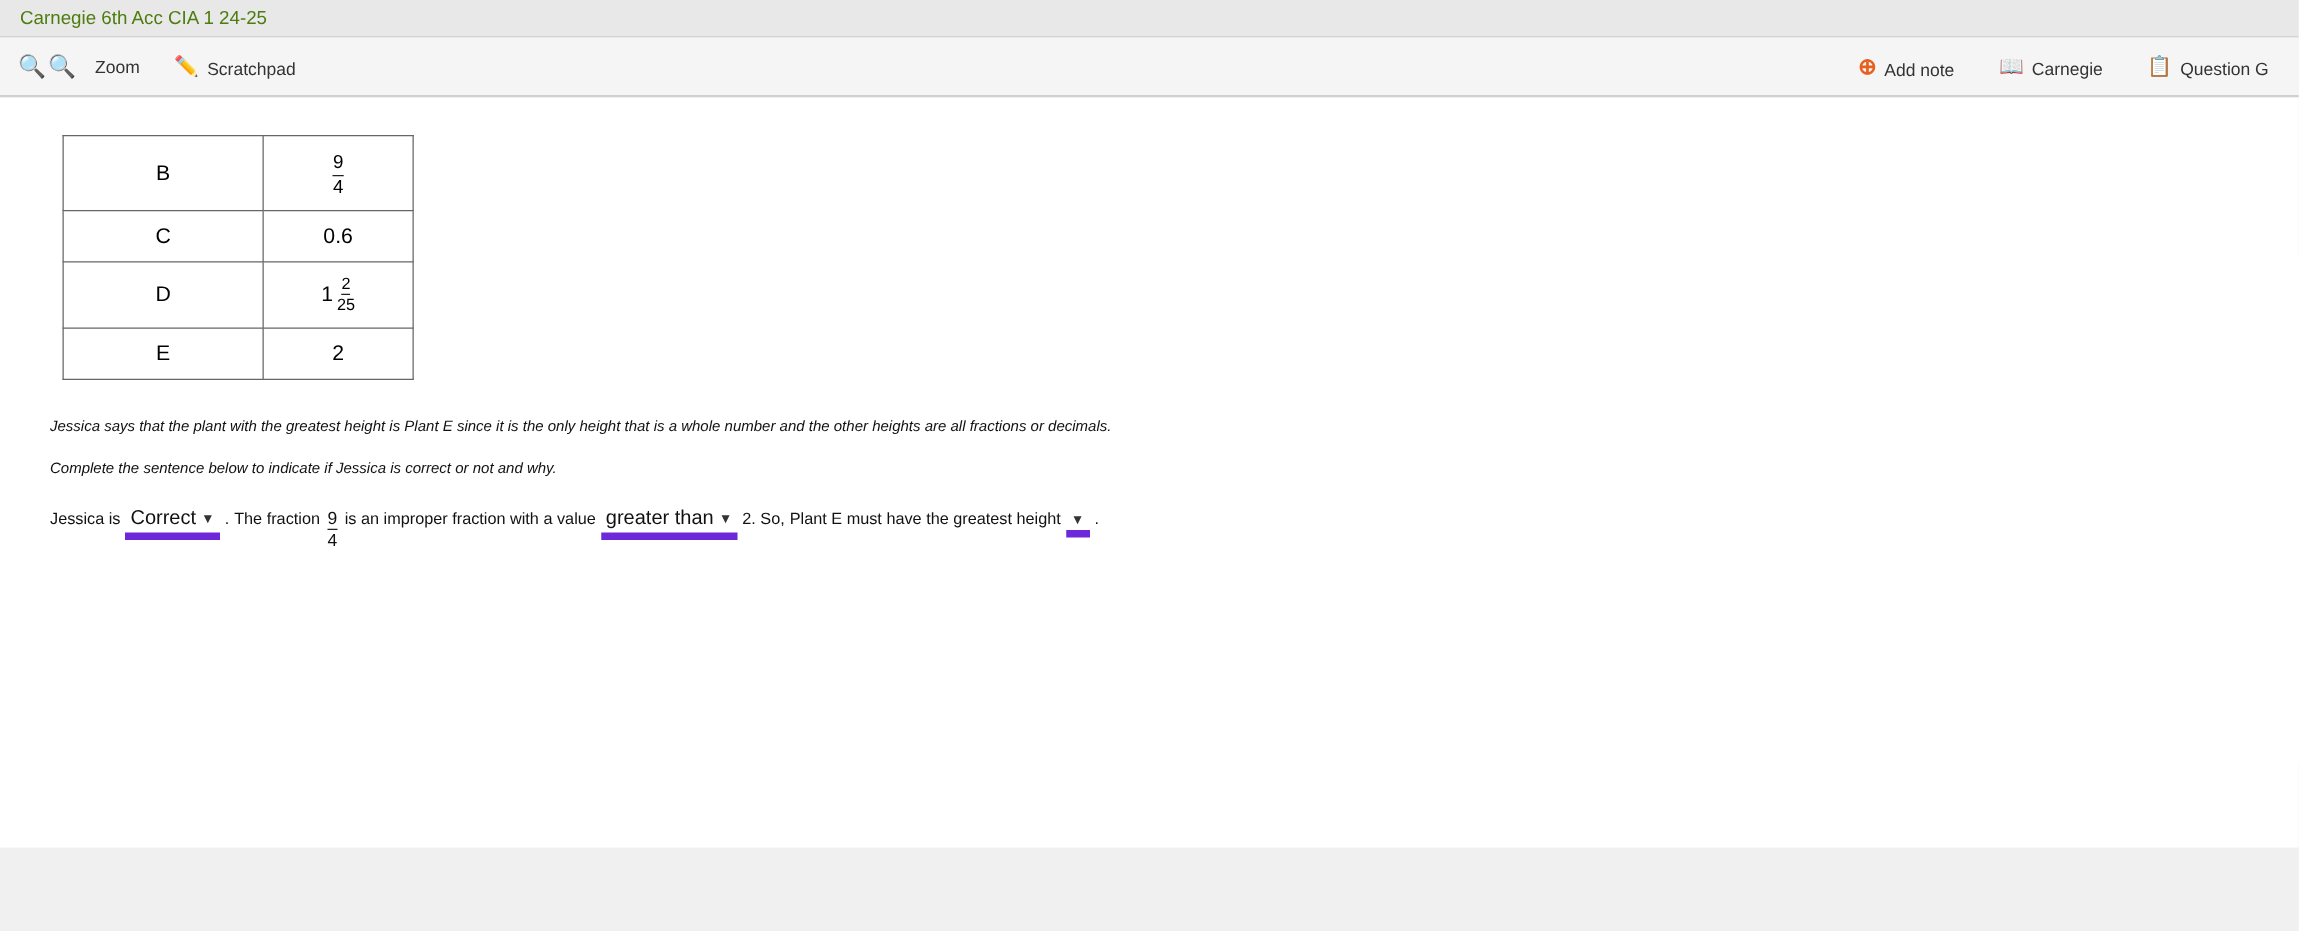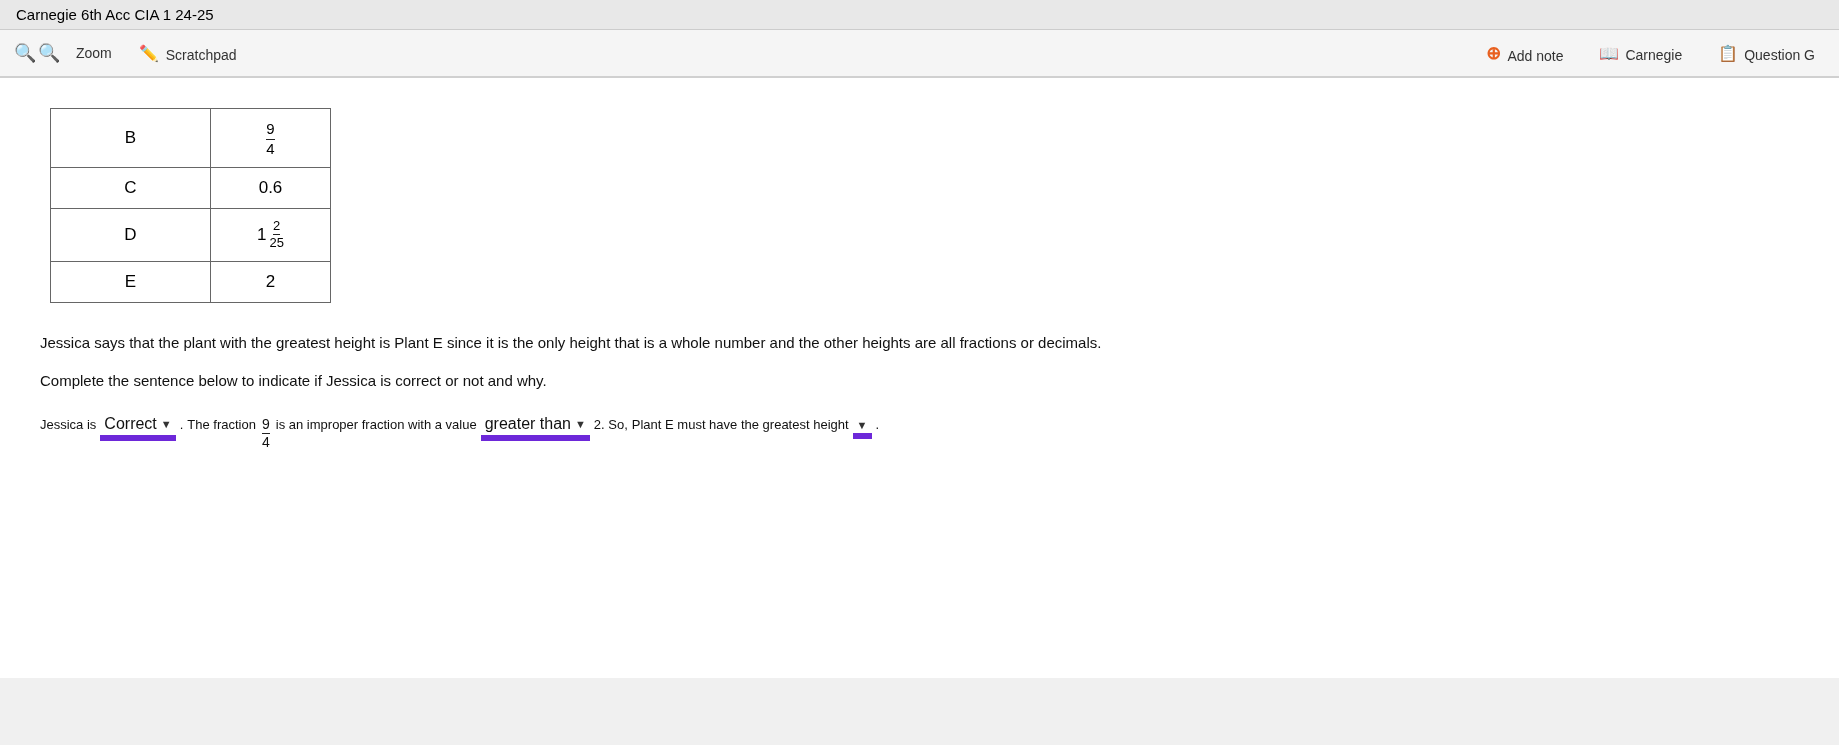--- a/index.html
+++ b/index.html
@@ -10,21 +10,21 @@
       min-height: 745px;
       overflow-x: hidden;
     }
 
     
     .title-bar {
       background: #e8e8e8;
       padding: 6px 16px;
       font-size: 15px;
       font-weight: 500;
-      color: #000000;
+      color: #4d7c0f;
       border-bottom: 1px solid #ccc;
     }
 
     
     .toolbar {
       background: #f5f5f5;
       border-bottom: 2px solid #d0d0d0;
       padding: 8px 16px;
       display: flex;
       align-items: center;
@@ -117,24 +117,25 @@
       align-items: center;
       gap: 3px;
       font-size: 17px;
     }
 
     .mixed-fraction .whole {
       font-size: 17px;
     }
 
     .description-text {
-      font-size: 15px;
+      font-size: 12px;
       color: #111;
       line-height: 1.6;
       margin-bottom: 14px;
+      font-style: italic;
     }
 
     
     .sentence-area {
       margin-top: 20px;
       display: flex;
       align-items: baseline;
       flex-wrap: wrap;
       gap: 4px;
       font-size: 16px;

